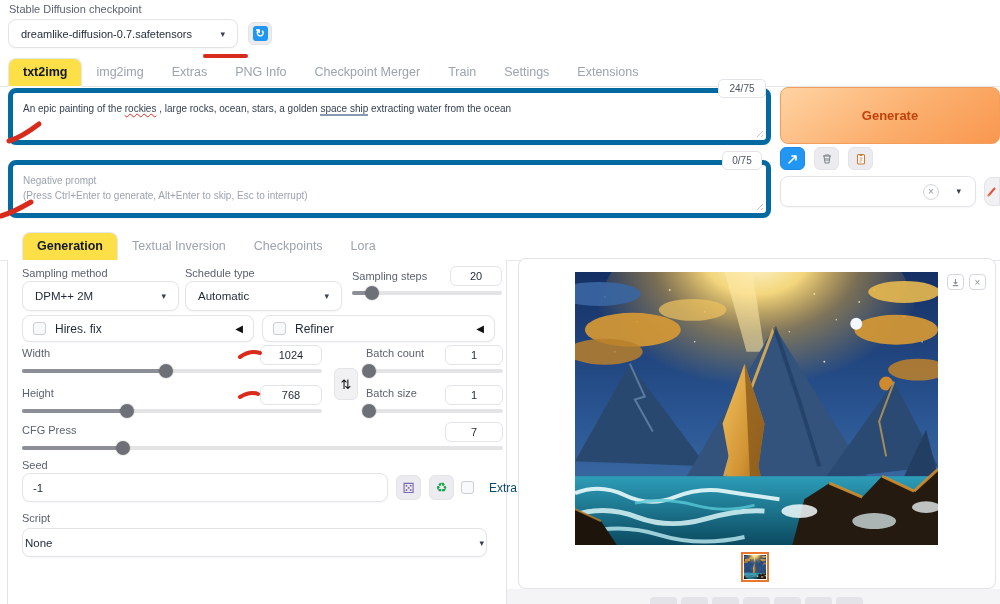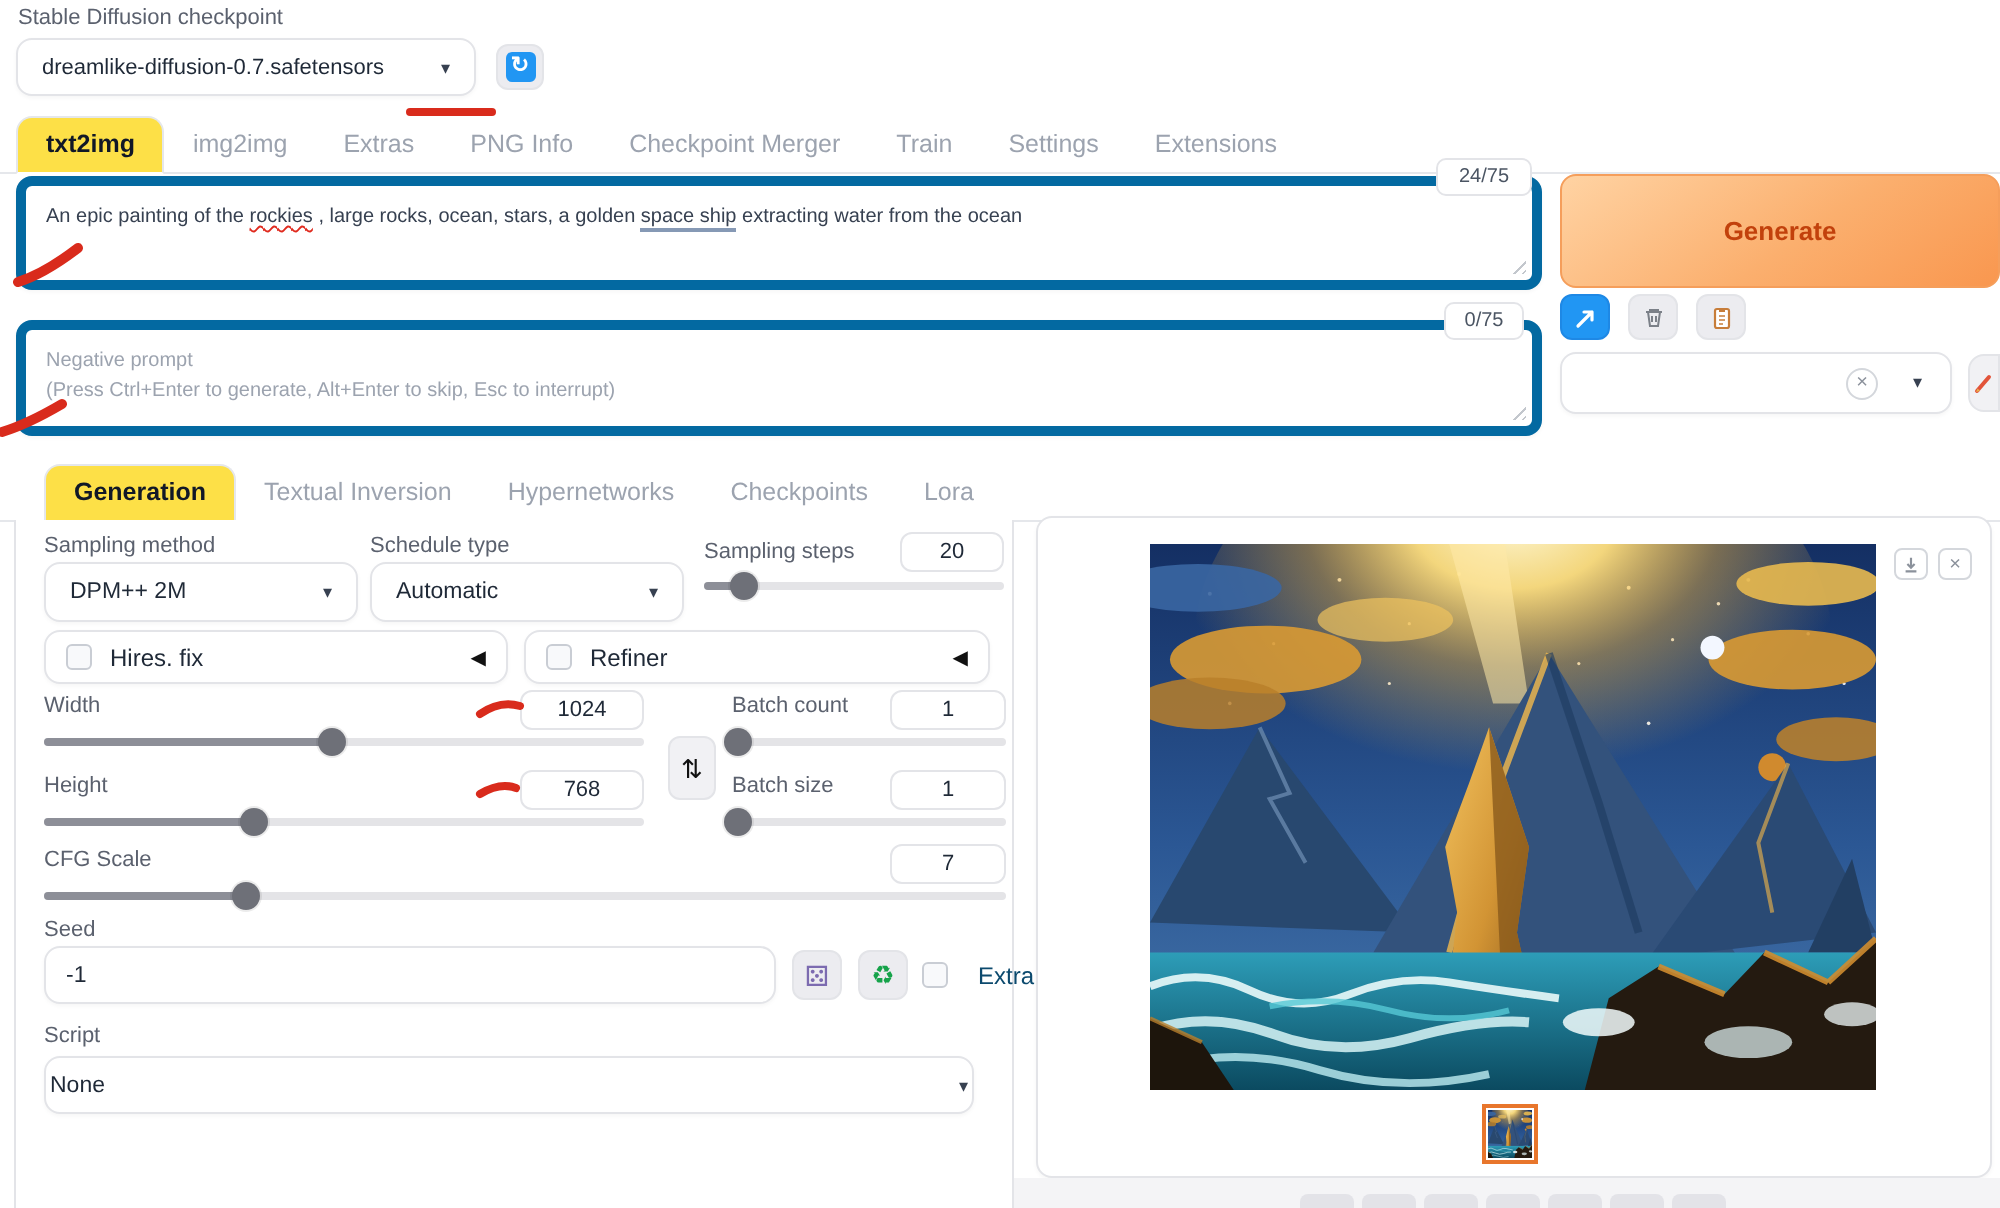--- a/index.html
+++ b/index.html
@@ -120,21 +120,20 @@
   <div class="abs sqbtn" style="left:984px; top:177px; width:16px; height:29px; border-radius:8px 0 0 8px;">
     <svg width="12" height="12" viewBox="0 0 12 12">
         <path d="M2.5 9.5 L8.5 2.5" stroke="#e2543a" stroke-width="2" stroke-linecap="round"></path>
         <path d="M2 10 l2 -0.5 -1.2 -1.2 z" fill="#e8b24a"></path>
       </svg>
   </div>
 
   <div class="tabbar" style="left:0; top:234px; width:1000px; height:27px; padding-left:22px;">
     <div class="tab active">Generation</div>
     <div class="tab">Textual Inversion</div>
-    <div class="tab">Hypernetworks</div>
     <div class="tab">Checkpoints</div>
     <div class="tab">Lora</div>
   </div>
 
   <div class="panel" style="left:7px; top:260px; width:500px; height:344px; border-top:none; border-bottom:none; border-radius:0;"></div>
 
   <div class="abs lbl" style="left:22px; top:267px;">Sampling method</div>
   <div class="abs box dd" style="left:22px; top:281px; width:157px; height:30px;">
     <span class="val">DPM++ 2M</span>
     <span class="caret">▾</span>
@@ -195,21 +194,21 @@
   </div>
   <div class="abs lbl" style="left:366px; top:387px;">Batch size</div>
   <div class="abs numbox" style="left:445px; top:385px; width:58px; height:20px;">1</div>
   <div class="slider" style="left:366px; top:404px; width:137px;">
     <div class="track">
         <div class="fill" style="width: 2%;"></div>
       </div>
     <div class="knob" style="left: 2%;"></div>
   </div>
 
-  <div class="abs lbl" style="left:22px; top:424px;">CFG Scale</div>
+  <div class="abs lbl" style="left:22px; top:424px;">CFG Press</div>
   <div class="abs numbox" style="left:445px; top:422px; width:58px; height:20px;">7</div>
   <div class="slider" style="left:22px; top:441px; width:481px;">
     <div class="track">
         <div class="fill" style="width: 21%;"></div>
       </div>
     <div class="knob" style="left: 21%;"></div>
   </div>
 
   <div class="abs lbl" style="left:22px; top:459px;">Seed</div>
   <div class="abs box" style="left:22px; top:473px; width:366px; height:29px; display:flex; align-items:center; padding:0 10px; font-size:11.5px; color:#1f2937;">-1</div>

